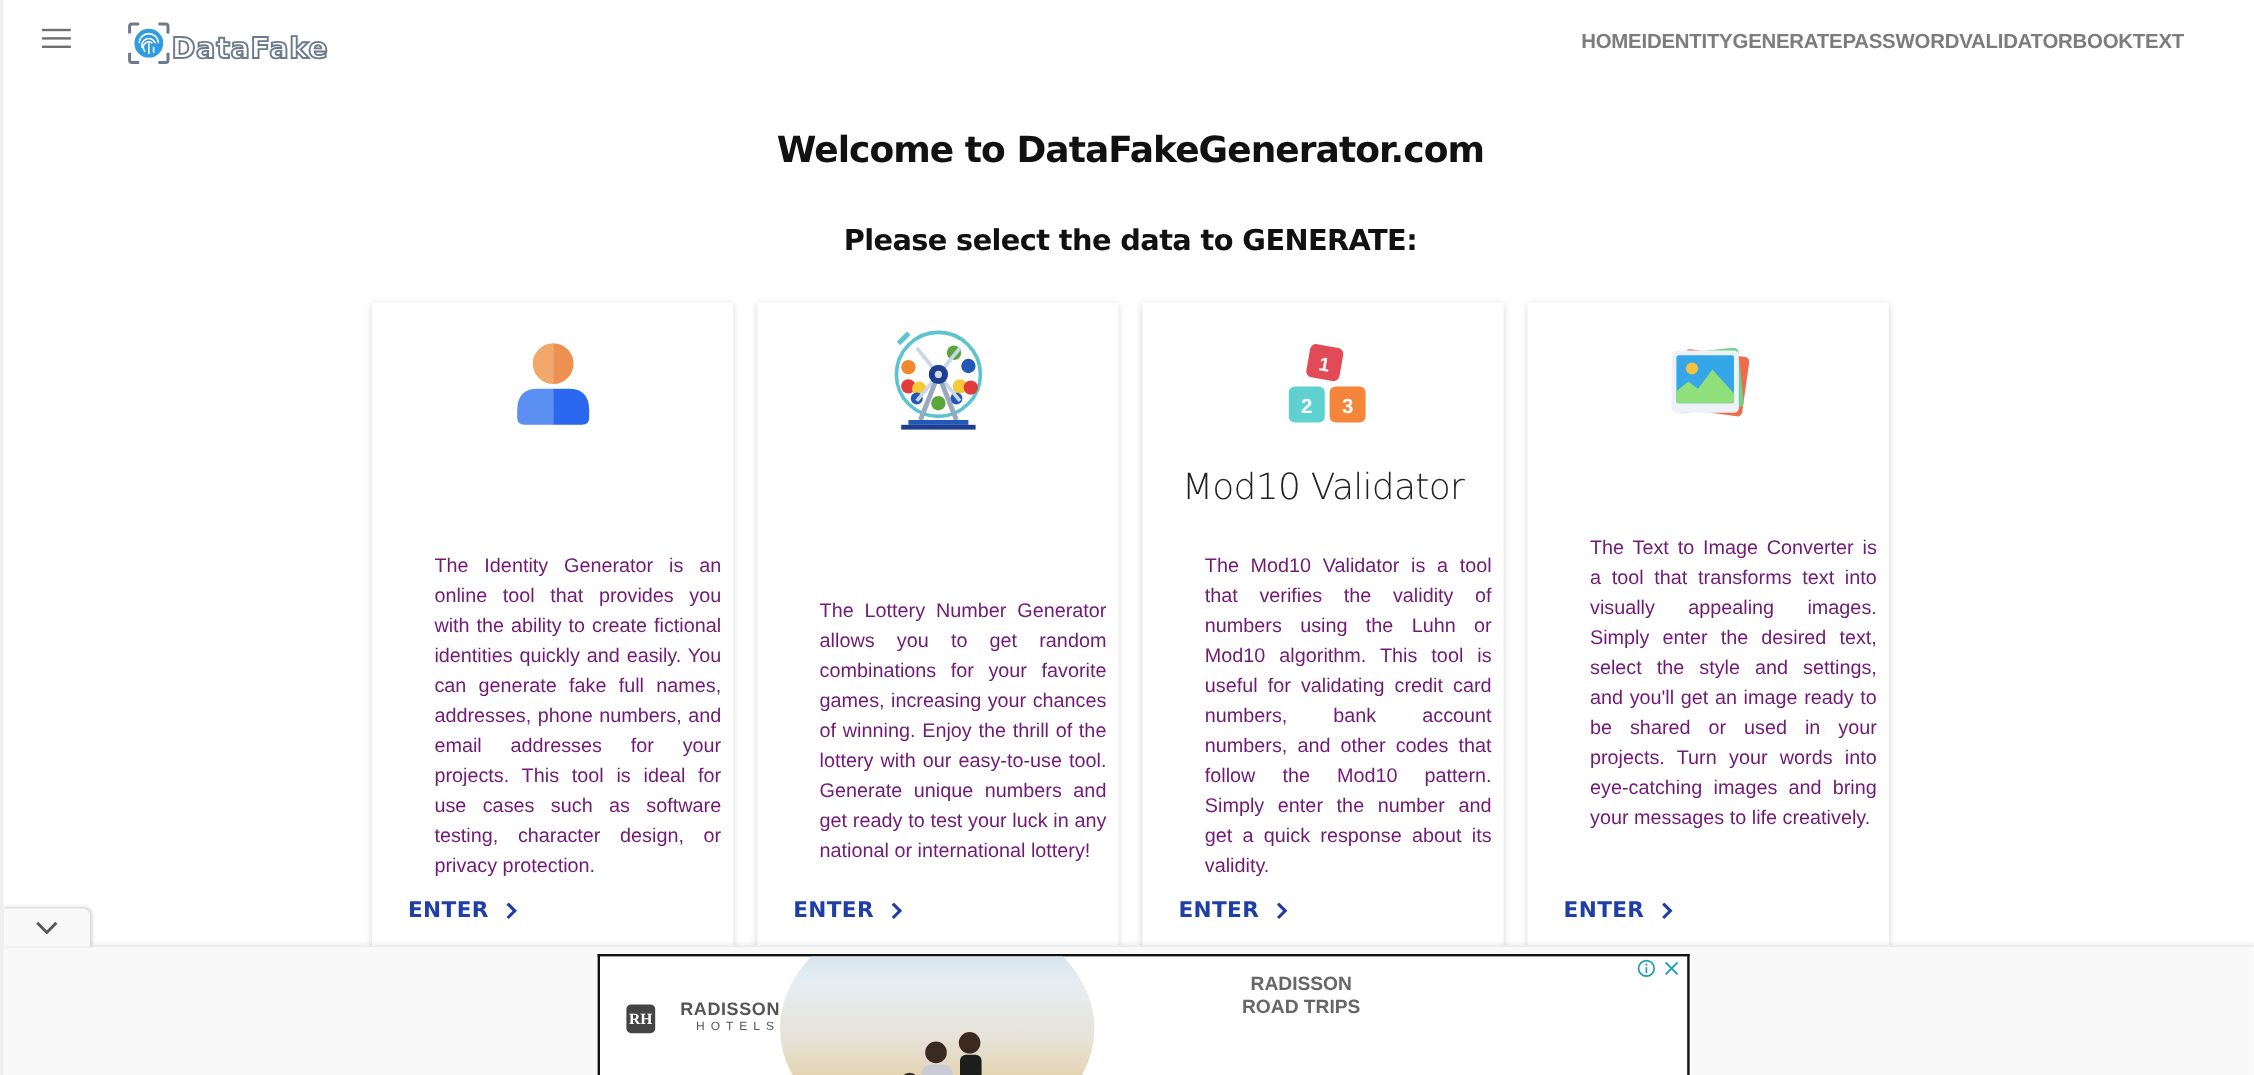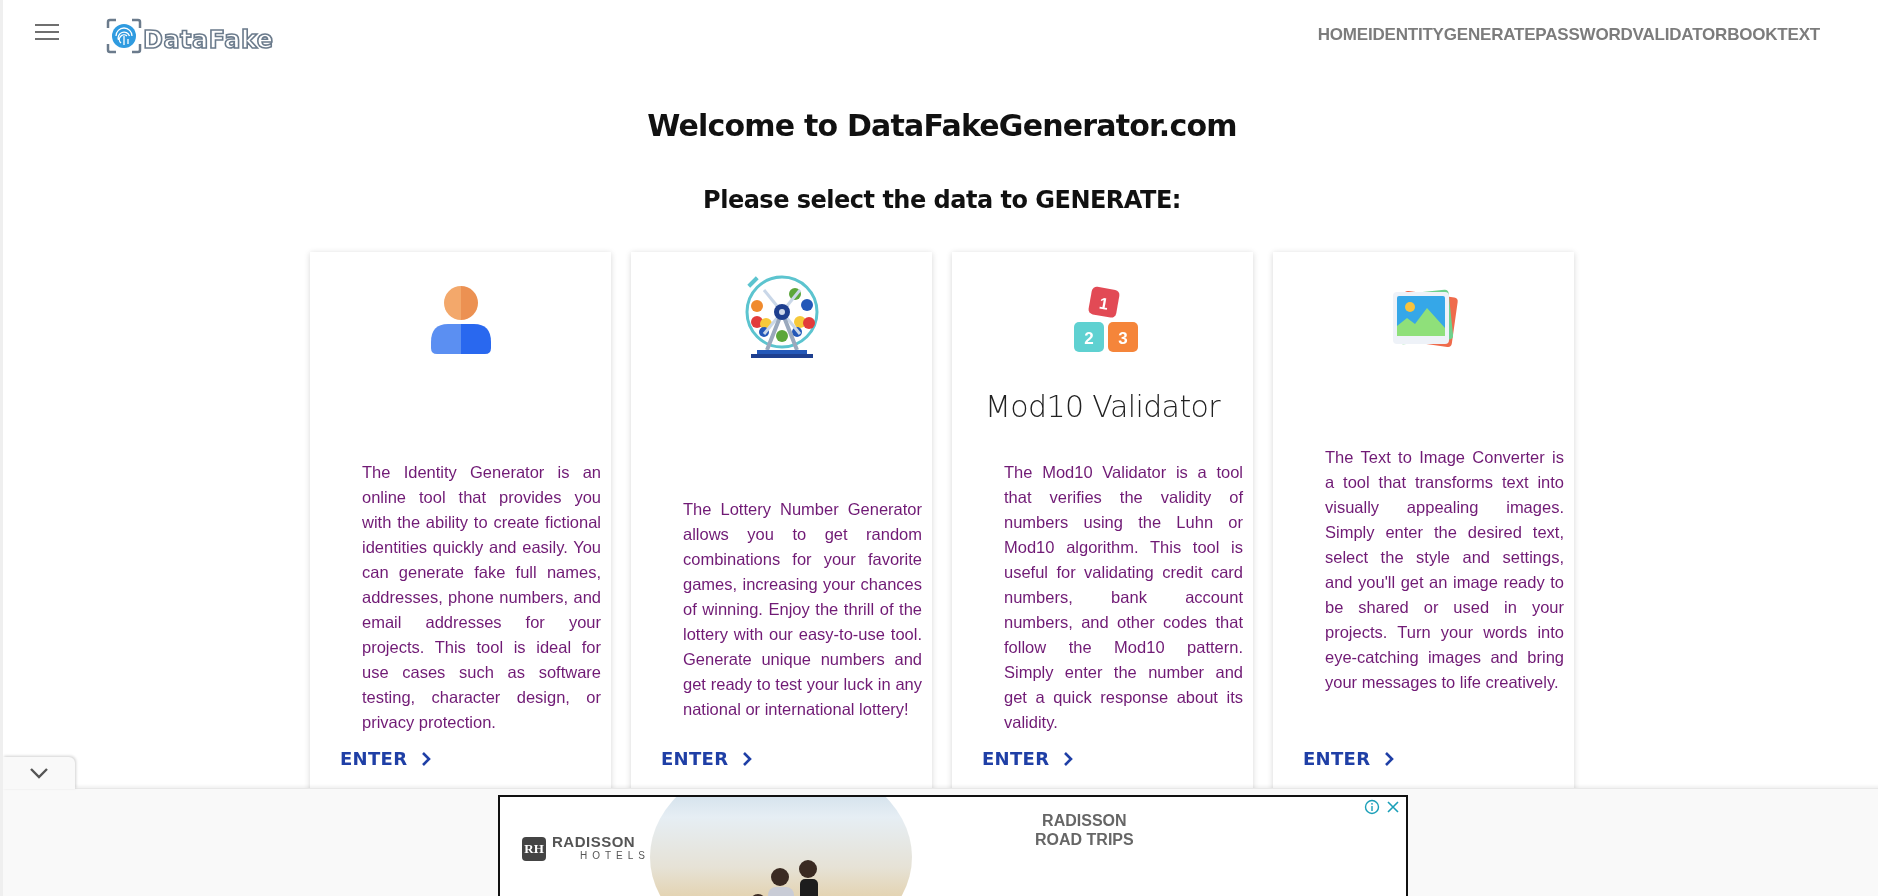--- a/index.html
+++ b/index.html
@@ -29,21 +29,21 @@
     font-size: 30px; line-height: 37px; color: #222; font-family: "DejaVu Sans", sans-serif; letter-spacing: -0.6px; font-weight: 300; }
   .card p { position: absolute; left: 20px; right: 10px; font-size: 16.5px; line-height: 25px; color: #701a75; text-align: justify; margin-left: 32px; }
   .card .enter { position: absolute; top: 496px; left: 30px; color: #1f3fa6; font-weight: bold; font-size: 18px; text-decoration: none; display: flex; align-items: center; font-family: "DejaVu Sans", sans-serif; letter-spacing: 0.3px; }
   .card .enter svg { margin-left: 14px; }
 
   
   .adbar { position: absolute; left: 0; top: 788px; width: 1878px; height: 108px; background: #f9f9f9; border-top: 1px solid #e8e8e8; box-shadow: 0 -2px 3px rgba(0,0,0,0.06); }
   .collapse-tab { position: absolute; left: 0; top: 757px; width: 72px; height: 32px; background: #f9f9f9; border-top-right-radius: 6px;
     box-shadow: 1px -1px 3px rgba(0,0,0,0.18); display: flex; align-items: center; justify-content: center; cursor: pointer; }
   .ad { position: absolute; left: 495px; top: 795px; width: 910px; height: 101px; background: #fff; border: 2px solid #111; border-bottom: none; overflow: hidden; }
-  .ad-logo { position: absolute; left: 22px; top: 38px; display: flex; align-items: center; }
+  .ad-logo { position: absolute; left: 22px; top: 38px; display: flex; align-items: center; text-align: right; }
   .ad-logo .rh { width: 24px; height: 24px; background: #444; border-radius: 4px; color: #fff; font-weight: bold; font-size: 13px; display: flex; align-items: center; justify-content: center; font-family: "Liberation Serif", serif; }
   .ad-logo .brand { margin-left: 6px; color: #555; line-height: 14px; }
   .ad-logo .brand .b1 { font-size: 15px; font-weight: bold; letter-spacing: 0.5px; }
   .ad-logo .brand .b2 { font-size: 10px; letter-spacing: 5px; padding-left: 28px; }
   .ad-photo { position: absolute; left: 150px; top: -40px; width: 262px; height: 200px; border-radius: 50%;
     background: linear-gradient(180deg, #b8cfe0 0%, #e6eef4 30%, #e6e2d6 55%, #e3cfa6 75%, #d9bb8a 100%); overflow: hidden; }
   .ad-headline { position: absolute; left: 535px; top: 14px; text-align: center; color: #666; font-weight: bold; font-size: 16px; line-height: 19px; }
   .ad-controls { position: absolute; right: 6px; top: 2px; display: flex; gap: 6px; align-items: center; color: #1a9fb8; }
 </style>
 </head>

